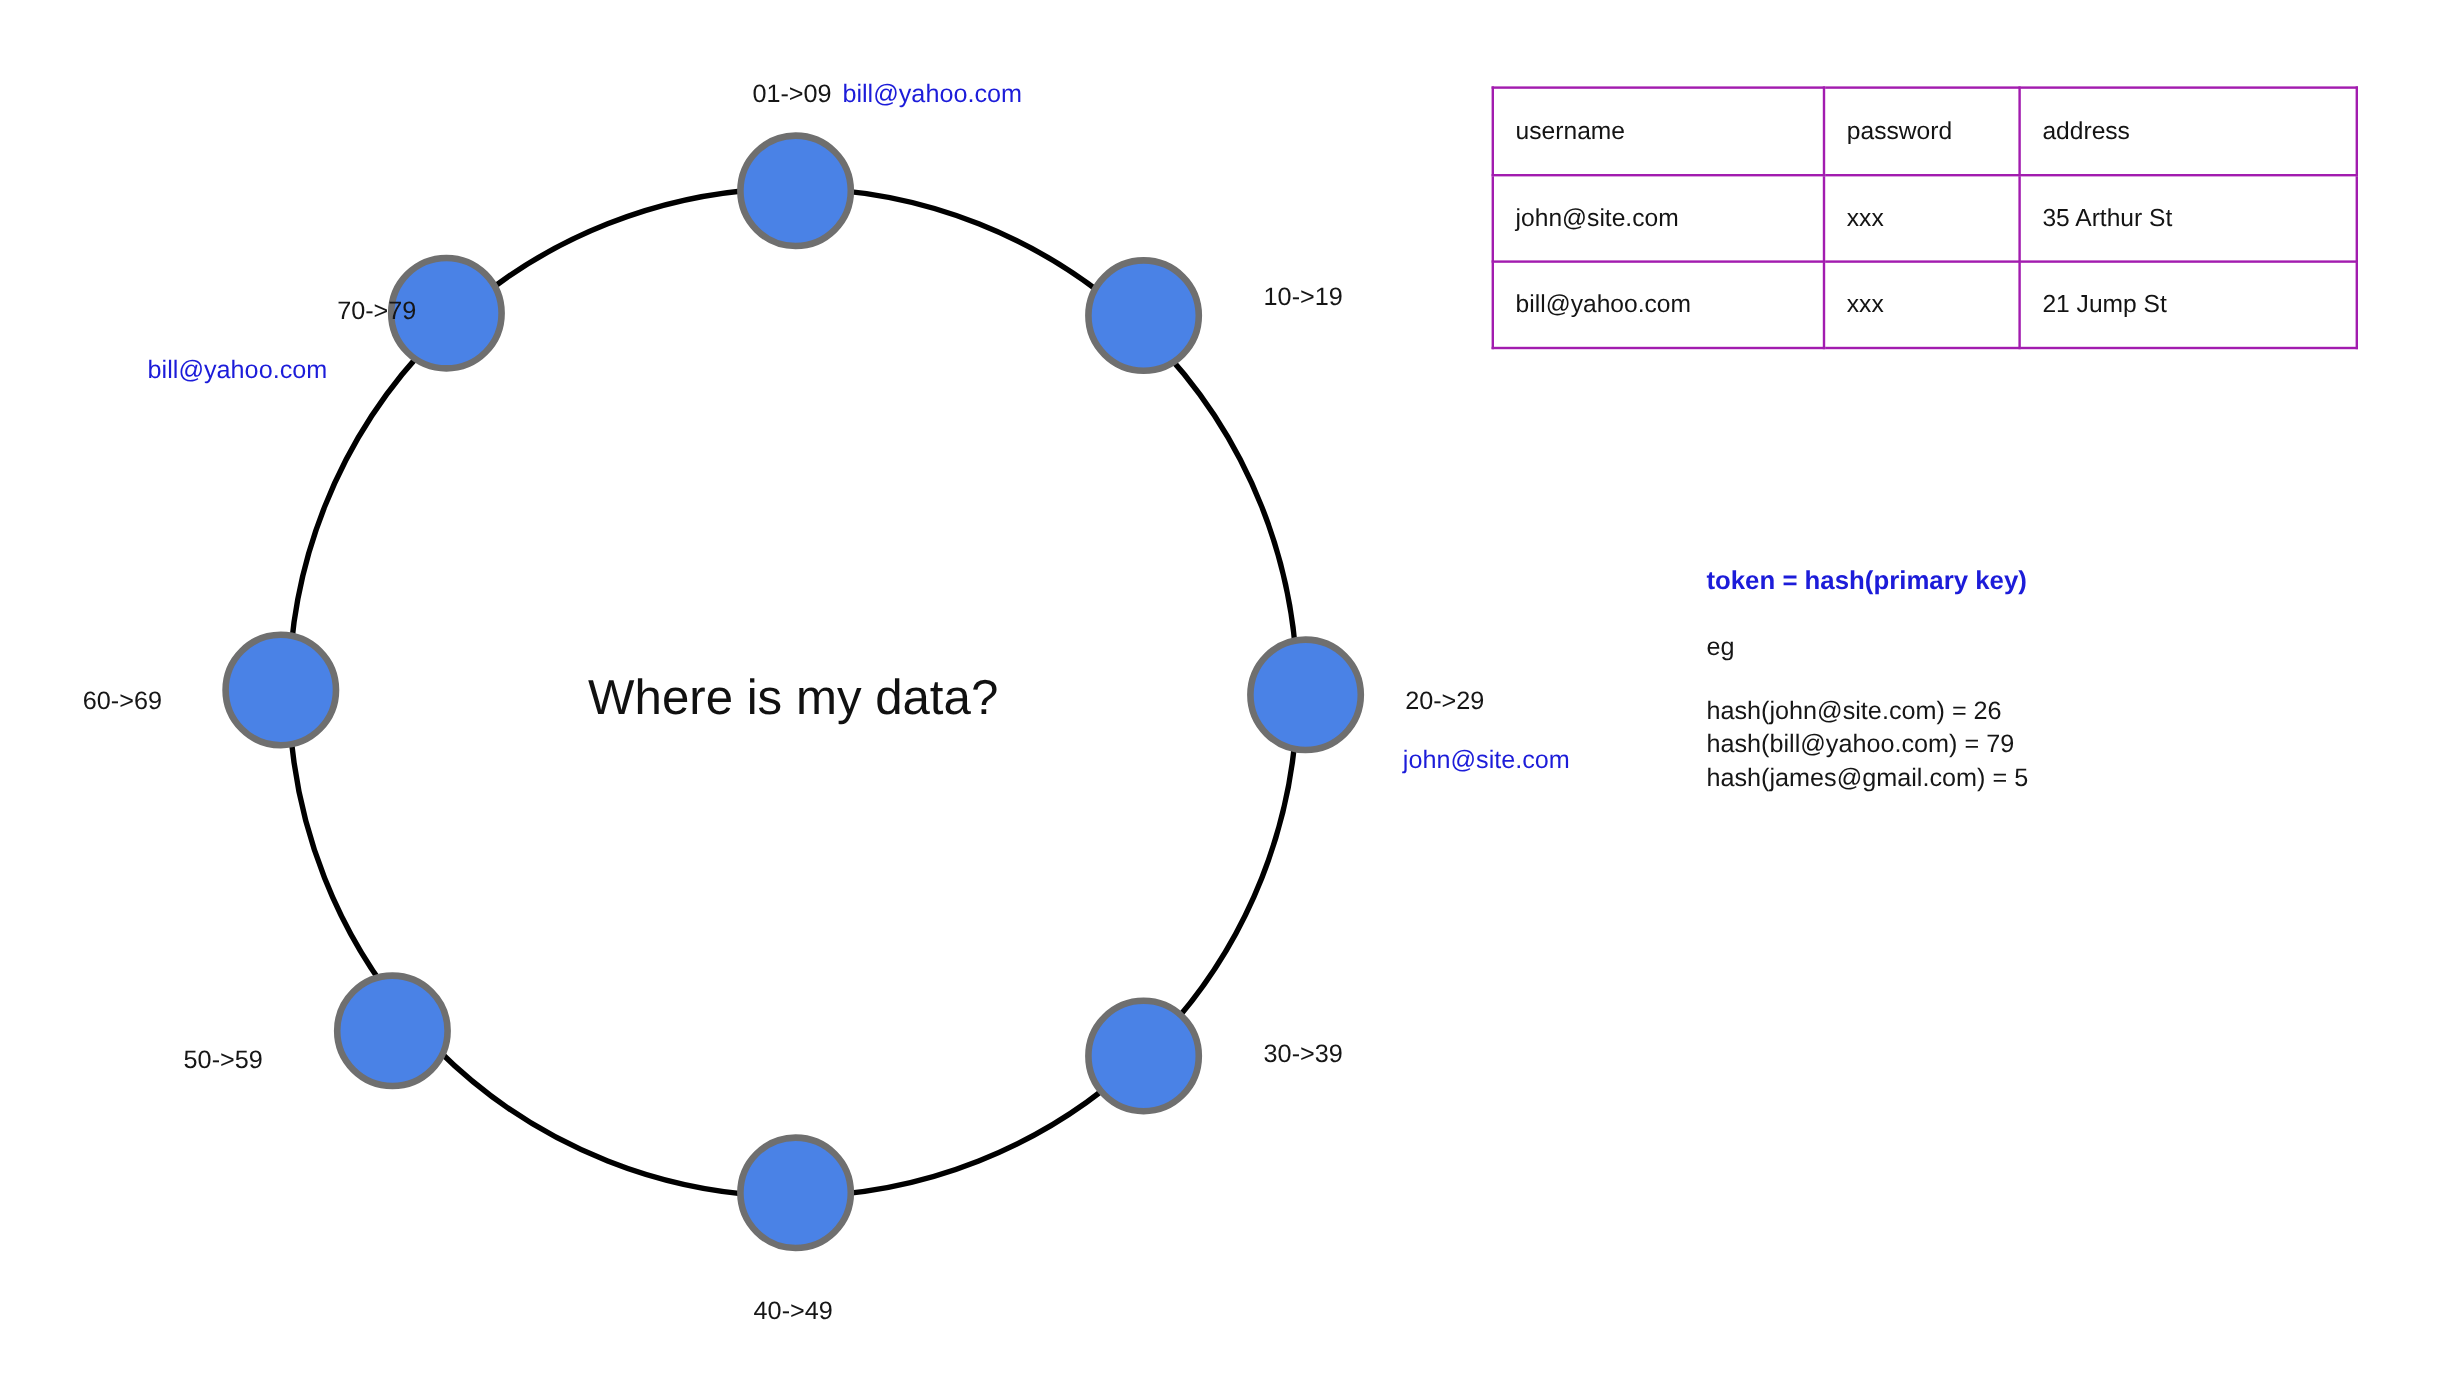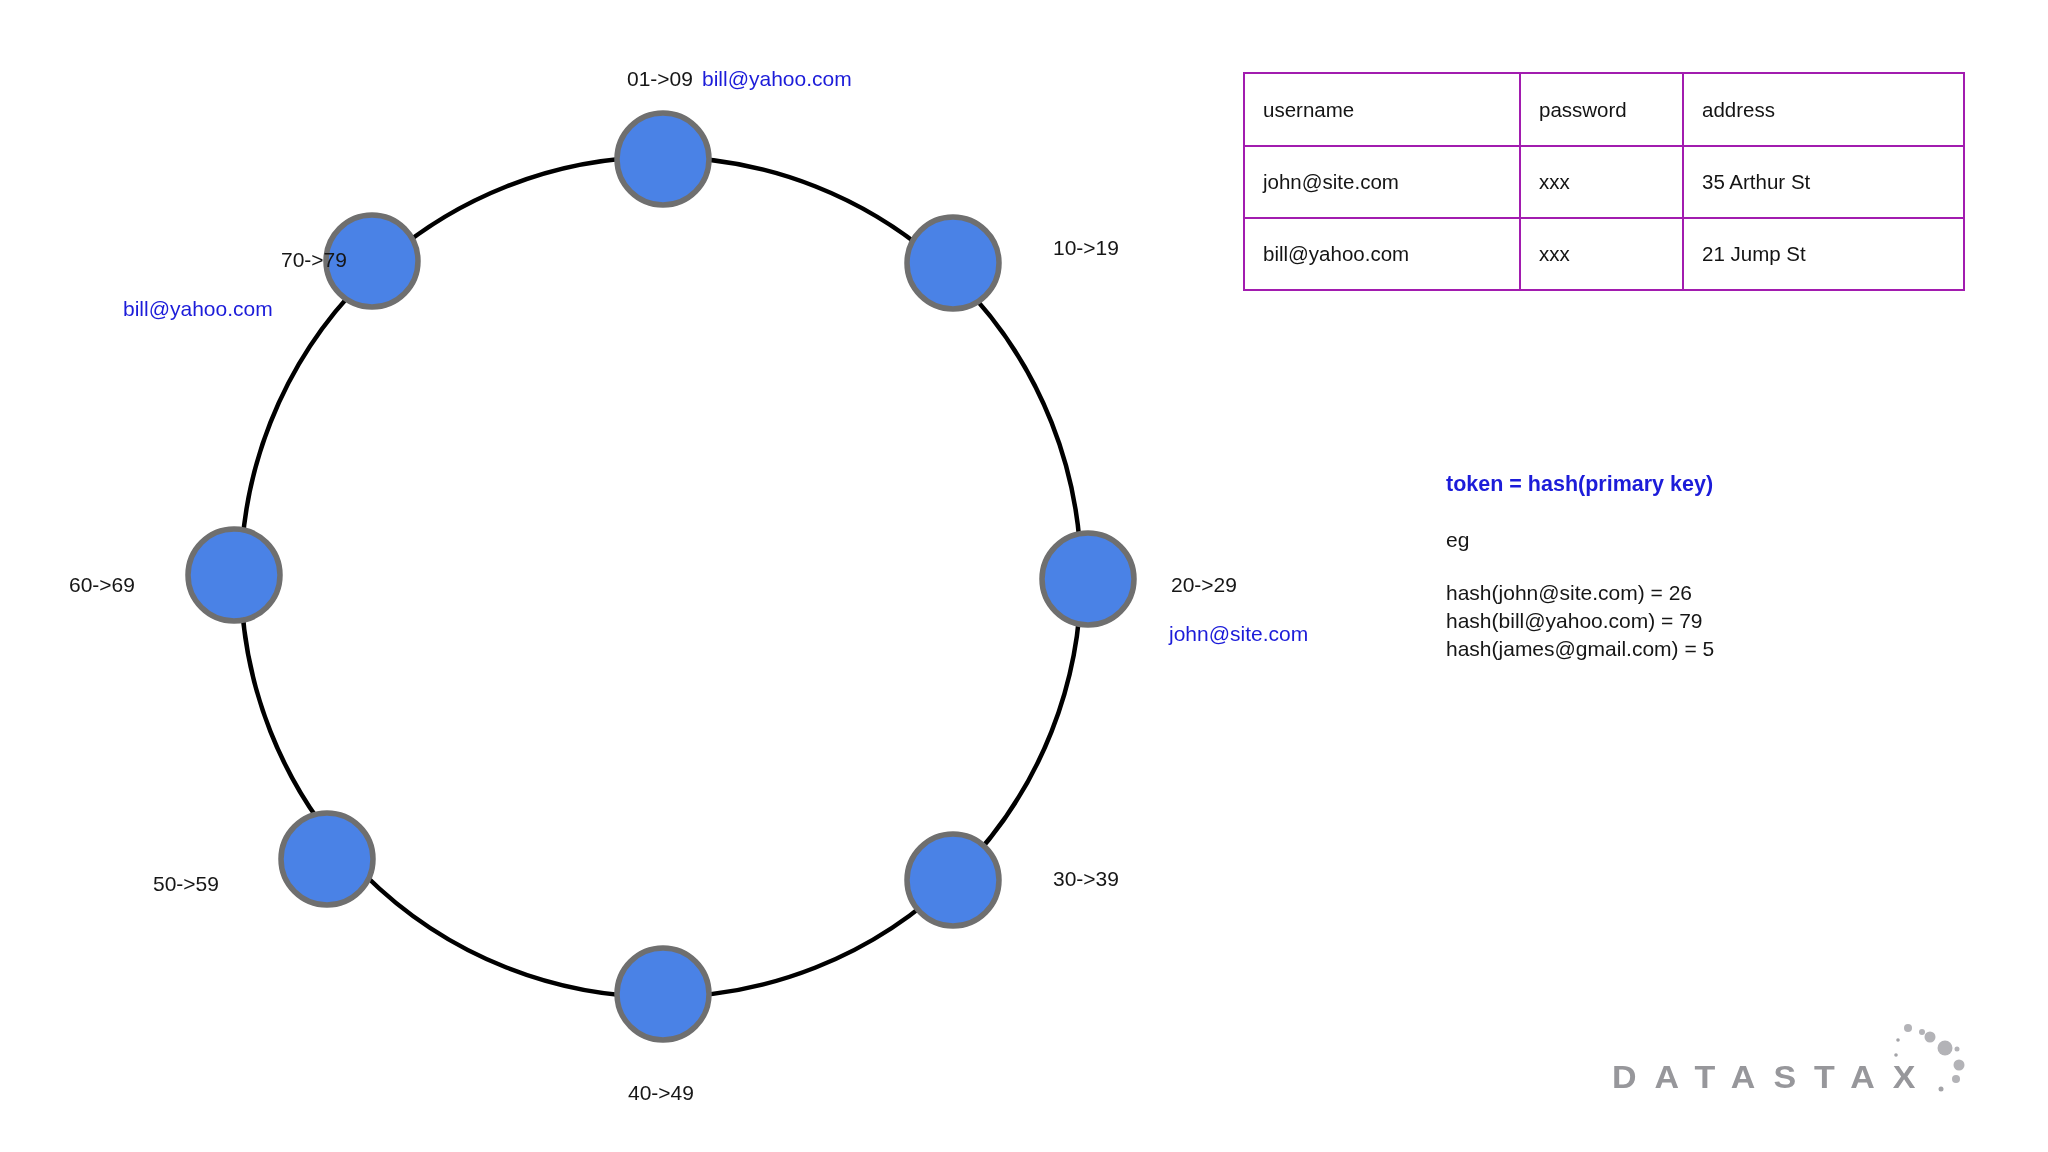--- a/index.html
+++ b/index.html
@@ -23,21 +23,21 @@
     position:absolute; left:1243px; top:72px; width:720px;
     border-collapse:collapse; table-layout:fixed; font-size:20.5px; color:#141414;
   }
   .users-table th, .users-table td {
     border:2px solid #a21caf; font-weight:normal; text-align:left;
     padding:0 6px 0 18px; overflow:hidden;
   }
   .users-table thead tr { height:73px; }
   .users-table tbody tr { height:72px; }
   
-  .token-note { position:absolute; left:1422px; top:472px; font-size:21px; line-height:24px;margin-left:24px; }
+  .token-note { position:absolute; left:1422px; top:472px; font-size:21px; line-height:24px; }
   .token-title { color:var(--email-color,#1c1cd9); font-weight:bold; font-size:21.5px; }
   .eg-label { margin-top:32px; }
   .hash-lines { margin-top:27px; line-height:28px; }
   
   .logo { position:absolute; left:1612px; top:1048px; width:400px; height:90px; }
   .logo-text {
     position:absolute; left:0; top:11px; font-size:34px; font-weight:bold;
     letter-spacing:18px; color:var(--logo-gray,#97979b);
     transform:scaleY(0.92); transform-origin:left top; white-space:nowrap;
   }
@@ -82,20 +82,21 @@
     <span>50-&gt;59</span>
   </div>
   <div class="node-label" style="left:69px; top:572px;">
     <span>60-&gt;69</span>
   </div>
   <div class="node-label" style="left:242px; top:247px;margin-left:39px;">
     <span>70-&gt;79</span>
   </div>
   <div class="node-label owner" style="left:123px; top:296px;">bill@yahoo.com</div>
 
+  <div class="center-question">Where is my data?</div>
 
   <table class="users-table">
     <colgroup>
         <col style="width:276px">
         <col style="width:163px">
         <col style="width:281px">
       </colgroup>
     <thead>
       <tr>
         <th>username</th>
@@ -120,29 +121,14 @@
   <div class="token-note">
     <div class="token-title">token = hash(primary key)</div>
     <div class="eg-label">eg</div>
     <div class="hash-lines">
       <div>hash(john@site.com) = 26</div>
       <div>hash(bill@yahoo.com) = 79</div>
       <div>hash(james@gmail.com) = 5</div>
     </div>
   </div>
 
-  <div class="logo">
-    <span class="logo-text">DATASTAX</span>
-    <svg class="logo-dots" width="95" height="85" viewBox="0 0 95 85">
-      <circle cx="23" cy="12" r="4"></circle>
-      <circle cx="37" cy="16" r="3"></circle>
-      <circle cx="45" cy="21" r="5.5"></circle>
-      <circle cx="60" cy="32" r="7.5"></circle>
-      <circle cx="72" cy="33" r="2.5"></circle>
-      <circle cx="74" cy="49" r="5.5"></circle>
-      <circle cx="71" cy="63" r="4"></circle>
-      <circle cx="56" cy="73" r="2.5" class="dark"></circle>
-      <circle cx="13" cy="24" r="1.8" class="dark"></circle>
-      <circle cx="11" cy="39" r="1.8" class="dark"></circle>
-    </svg>
-  </div>
 
 </div>
 
 </body></html>

